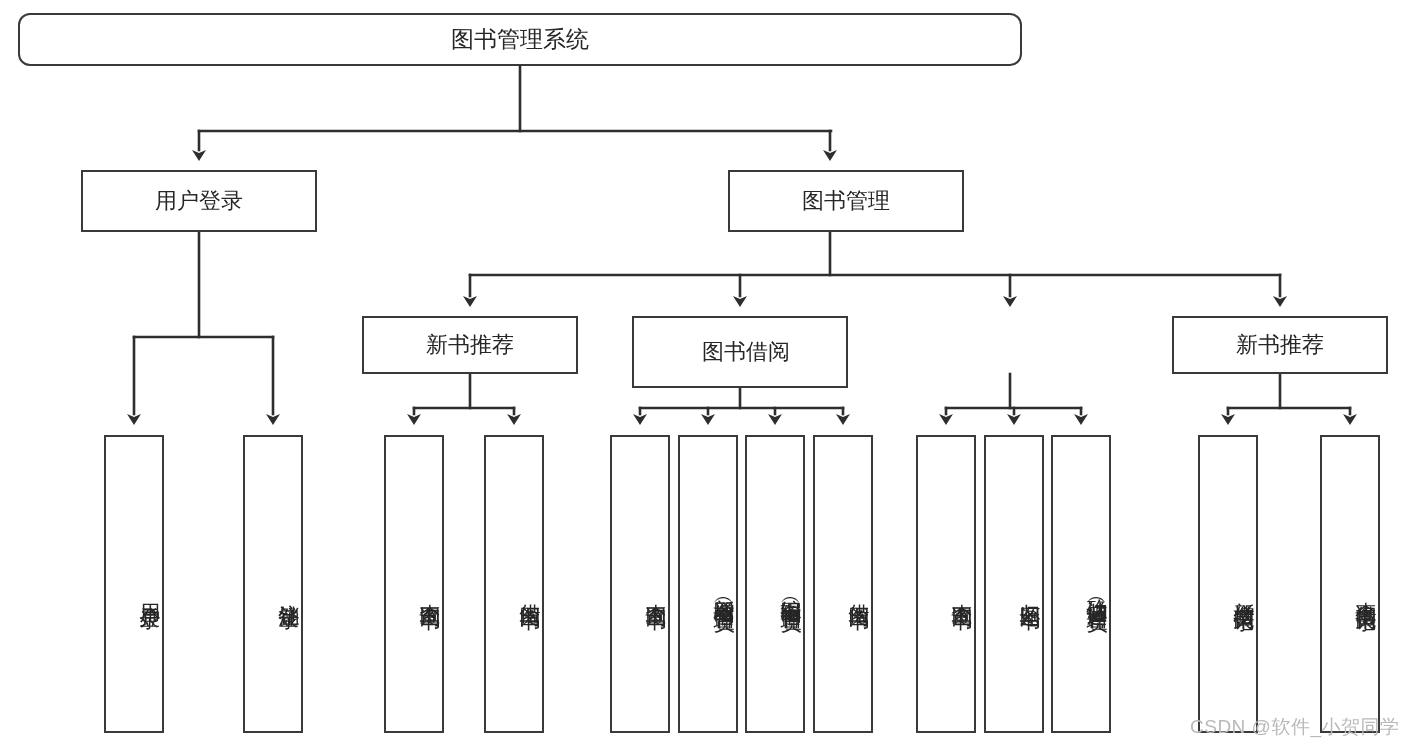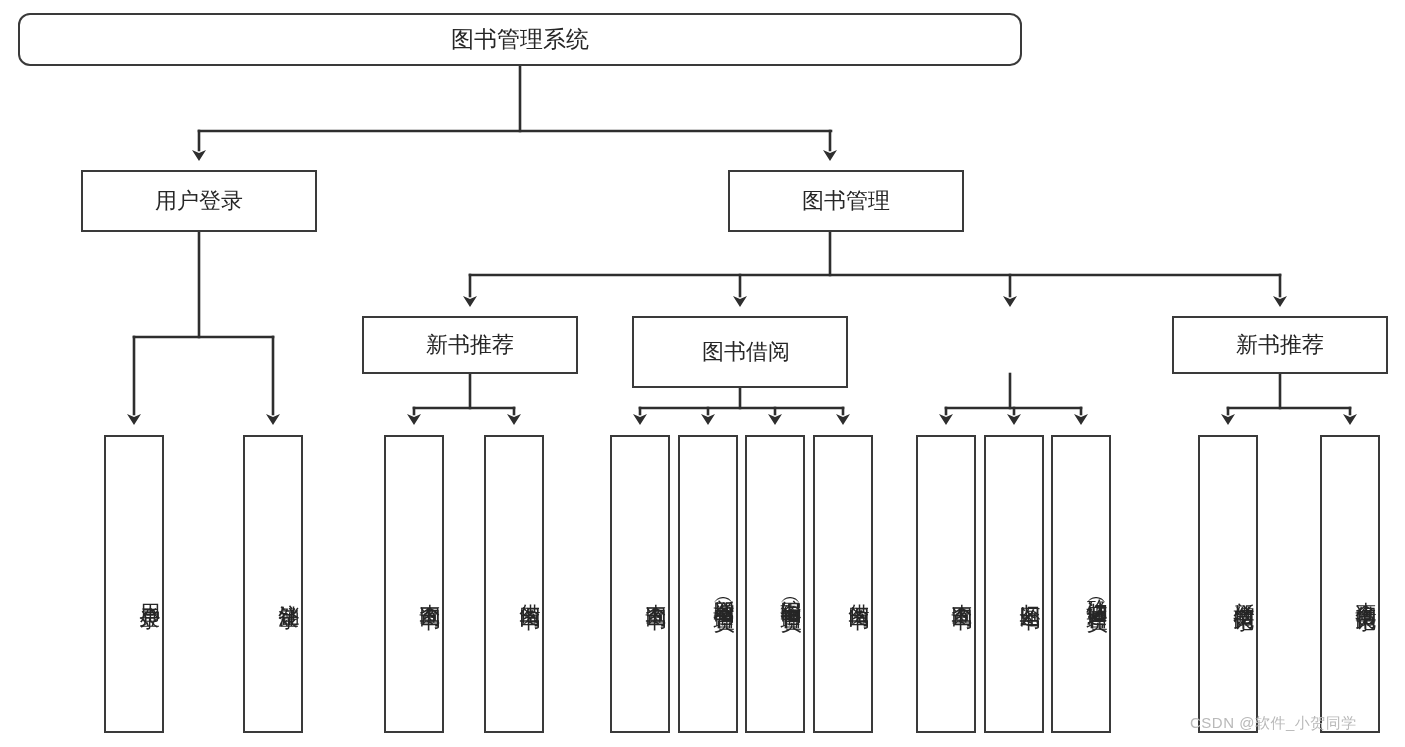--- a/index.html
+++ b/index.html
@@ -55,21 +55,21 @@
     letter-spacing: 2px;
   }
   .node.v .vlabel {
     writing-mode: vertical-rl;
     text-orientation: upright;
     display: block;
   }
   .watermark {
     position: absolute;
     color: #b9b9b9;
-    font-size: 15px;
+    font-size: 19px;
     letter-spacing: 0.5px;
     white-space: nowrap;
     user-select: none;
   }
 </style>
 </head>
 <body>
 
 <div id="canvas">
 

